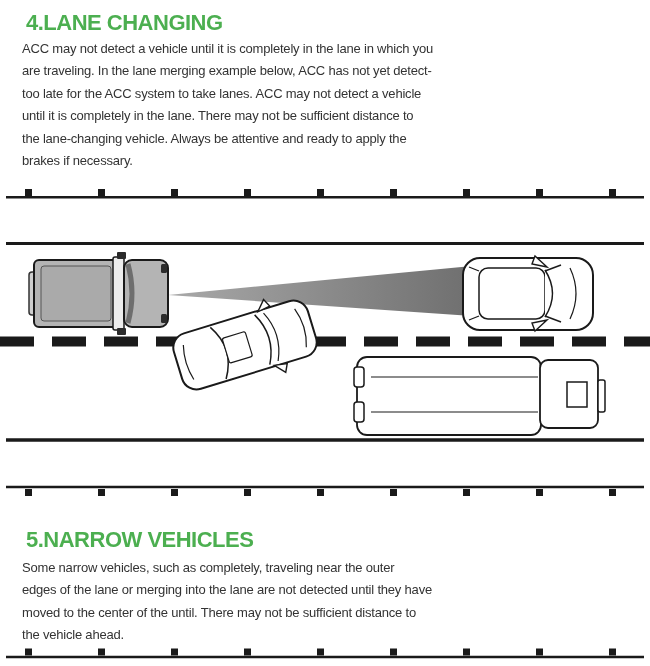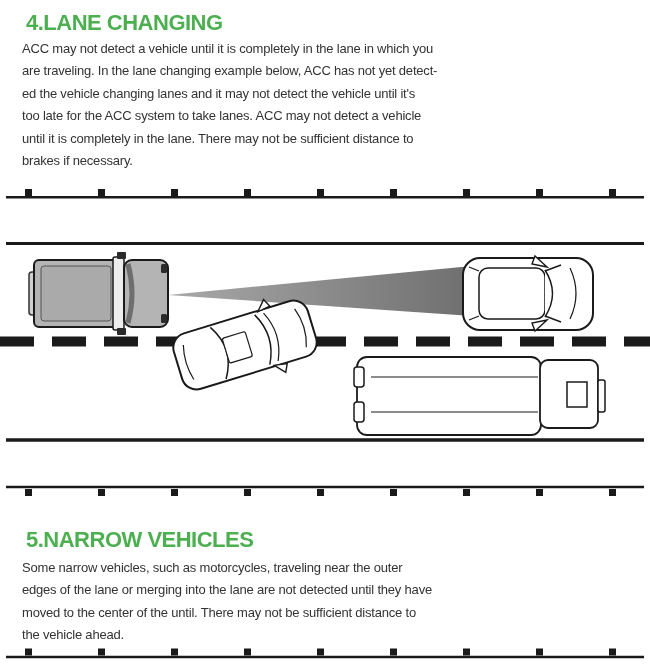--- a/index.html
+++ b/index.html
@@ -32,24 +32,24 @@
 </style>
 </head>
 <body>
 
 <main>
 
   <h2 id="title4" class="heading">4.LANE CHANGING</h2>
 
   <div id="para4" class="body-text">
       <div>ACC may not detect a vehicle until it is completely in the lane in which you</div>
-      <div>are traveling. In the lane changing example below, ACC has not yet detect-</div>
-      <div>ed the vehicle changing lanes and it may not detect the vehicle until it's</div>
+      <div>are traveling. In the lane merging example below, ACC has not yet detect-</div>
       <div>too late for the ACC system to take lanes. ACC may not detect a vehicle</div>
       <div>until it is completely in the lane. There may not be sufficient distance to</div>
+      <div>the lane-changing vehicle. Always be attentive and ready to apply the</div>
       <div>brakes if necessary.</div>
     </div>
 
   <svg class="diagram" width="650" height="312" viewBox="0 0 650 312">
     <defs>
       <linearGradient id="beamGrad" x1="0" y1="0" x2="1" y2="0">
         <stop offset="0" style="stop-color:var(--beam-gray-start,#a9a9a9)"></stop>
         <stop offset="1" style="stop-color:var(--beam-gray-end,#6f6f6f)"></stop>
       </linearGradient>
     </defs>
@@ -118,21 +118,21 @@
       <line class="ln" x1="16" y1="58" x2="6" y2="62" stroke-width="1.2"></line>
       <path class="veh" d="M84,9 L72,-2 L69,6 Z" stroke-width="1.4"></path>
       <path class="veh" d="M84,62 L72,73 L69,65 Z" stroke-width="1.4"></path>
       <path class="veh" d="M107,10 Q119,35.5 107,61" fill="none" stroke-width="1.2"></path>
     </g>
   </svg>
 
   <h2 id="title5" class="heading">5.NARROW VEHICLES</h2>
 
   <div id="para5" class="body-text">
-      <div>Some narrow vehicles, such as motorcycles, traveling near the outer</div>
+      <div>Some narrow vehicles, such as completely, traveling near the outer</div>
       <div>edges of the lane or merging into the lane are not detected until they have</div>
       <div>moved to the center of the until. There may not be sufficient distance to</div>
       <div>the vehicle ahead.</div>
     </div>
 
   <svg class="bottom-rail" width="650" height="21" viewBox="0 0 650 21">
     <g>
       <line class="ln" x1="6" y1="12" x2="644" y2="12" stroke-width="2.5"></line>
       <line class="ln" x1="25" y1="7" x2="644" y2="7" stroke-width="7" stroke-dasharray="7 66"></line>
     </g>

